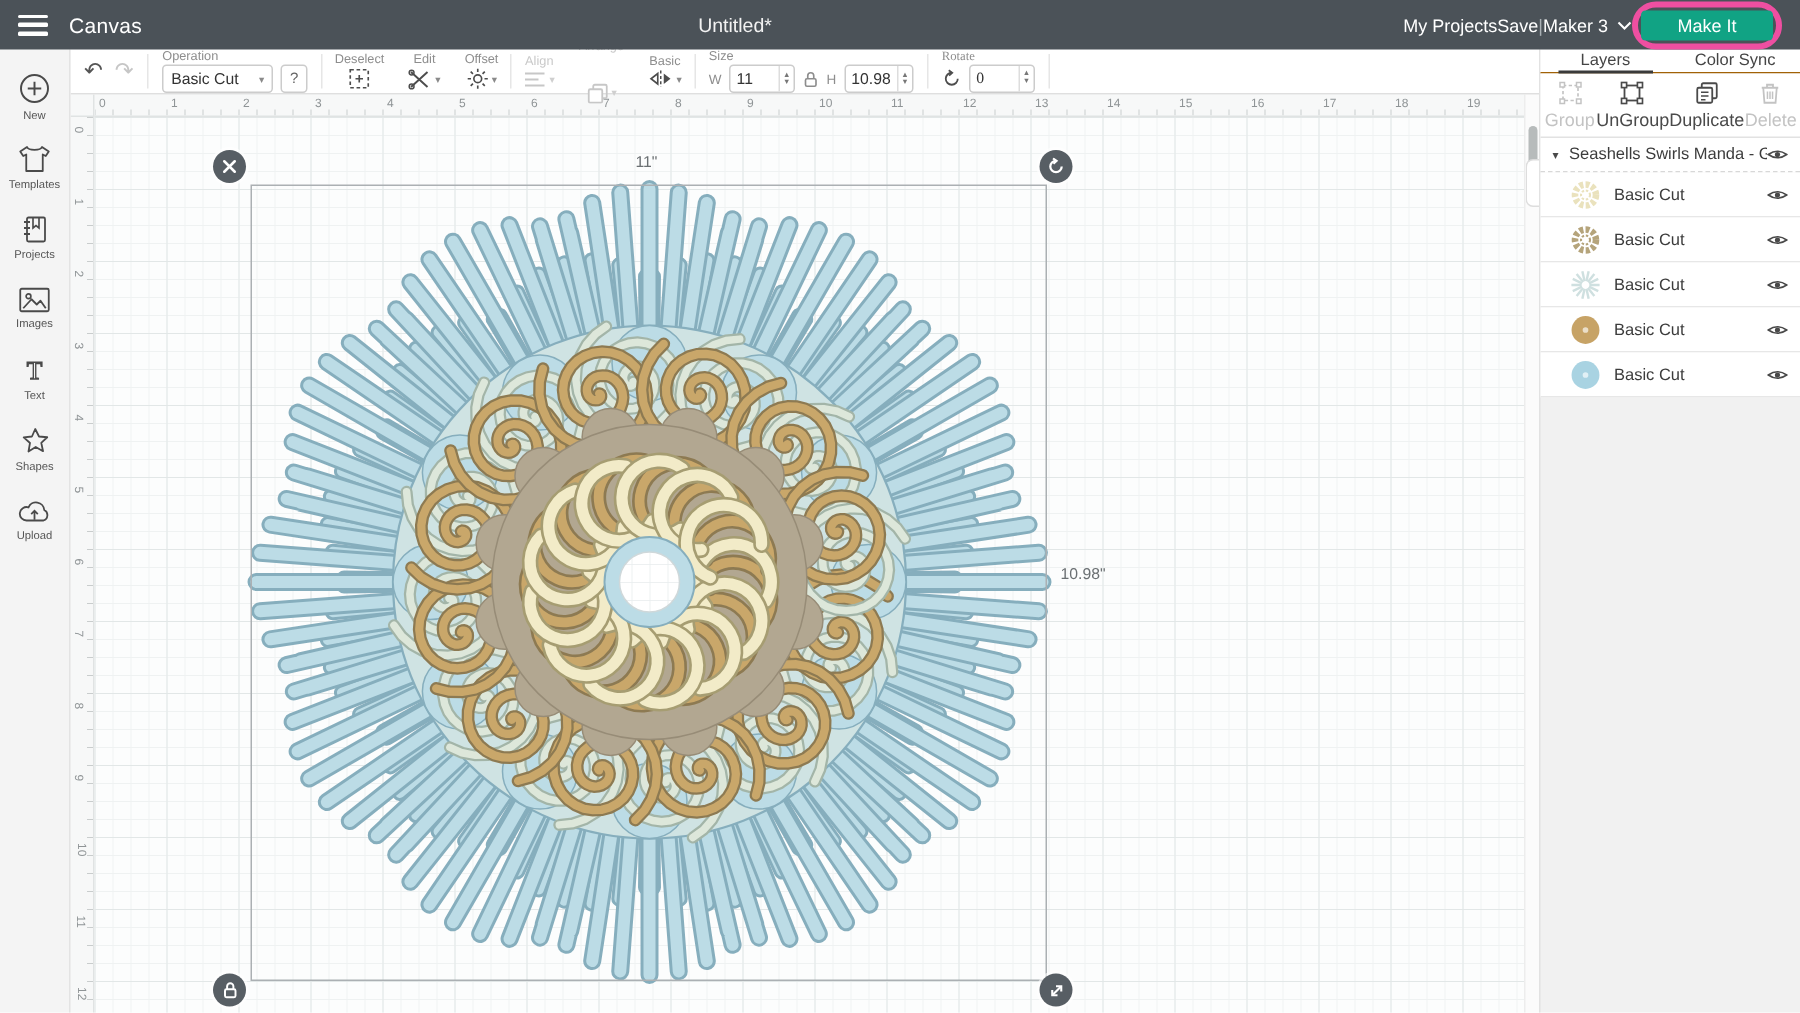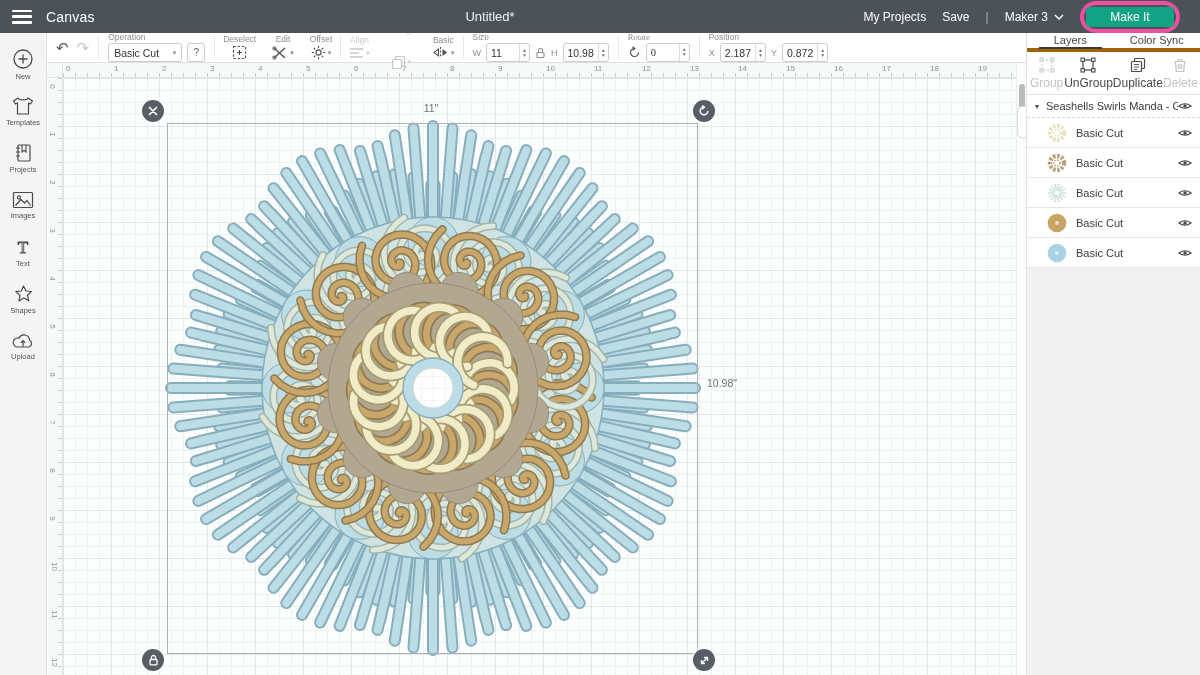--- a/index.html
+++ b/index.html
@@ -8,21 +8,21 @@
        -webkit-font-smoothing:antialiased;}
 
   
   .topbar{position:absolute;left:0;top:0;width:1200px;height:33px;background:#4b5258;
           display:flex;align-items:center;color:#fff;z-index:30;}
   .hamburger{width:20px;height:14px;margin:0 14px 0 12px;display:flex;flex-direction:column;
              justify-content:space-between;cursor:pointer;}
   .hamburger span{display:block;height:2.5px;background:#fff;border-radius:1px;}
   .app-title{font-size:14px;letter-spacing:.2px;}
   .doc-title{position:absolute;left:420px;width:140px;text-align:center;font-size:13px;color:#f2f2f2;}
-  .tb-right{position:absolute;right:20px;top:0;height:33px;display:flex;align-items:center;gap:16px;}
+  .tb-right{position:absolute;right:12px;top:0;height:33px;display:flex;align-items:center;}
   .tb-link{font-size:12px;color:#fff;cursor:pointer;white-space:nowrap;}
   .tb-divider{color:#aab1b5;font-size:12px;}
   .machine{display:flex;align-items:center;gap:6px;font-size:12px;cursor:pointer;}
   .makeit-ring{border:4px solid #ee4fa1;border-radius:16px;padding:2px;margin-top:1px;}
   .makeit{background:#11a384;color:#fff;border:none;border-radius:3px;font-size:12px;
           width:88px;height:20px;cursor:pointer;font-family:inherit;}
 
   
   .rail{position:absolute;left:0;top:33px;width:47px;height:642px;background:#f4f4f4;
         border-right:1px solid #e3e3e3;display:flex;flex-direction:column;align-items:center;
@@ -91,21 +91,21 @@
           display:flex;align-items:center;justify-content:center;cursor:pointer;
           box-shadow:0 0 0 2px rgba(255,255,255,.6);}
   #mandala{position:absolute;left:116px;top:56px;}
 
   .panel-tab-pull{position:absolute;left:1017px;top:106px;width:9px;height:30px;background:#fff;
                   border:1px solid #ddd;border-right:none;border-radius:5px 0 0 5px;z-index:8;cursor:pointer;}
 
   
   .rpanel{position:absolute;left:1026px;top:33px;width:174px;height:642px;background:#f1f1f1;
           border-left:1px solid #e2e2e2;box-sizing:border-box;z-index:25;}
-  .ptabs{display:flex;height:15px;background:#fff;border-bottom:4px solid #a16207;}
+  .ptabs{display:flex;height:15px;background:#fff;border-bottom:1px solid #a16207;}
   .ptab{flex:1;text-align:center;font-size:11px;color:#454545;cursor:pointer;padding-top:1px;position:relative;}
   .ptab.active::after{content:"";position:absolute;left:12px;right:12px;bottom:-1px;height:2px;background:#3b3b3b;}
   .pactions{display:flex;background:#fff;border-bottom:1px solid #e2e2e2;padding:5px 2px 4px;}
   .paction{flex:1;display:flex;flex-direction:column;align-items:center;gap:3px;cursor:pointer;}
   .paction .alab{font-size:12px;}
   .paction.enabled{color:#4a4a4a;} .paction.enabled .alab{color:#4a4a4a;}
   .paction.disabled{color:#c3c3c3;cursor:default;} .paction.disabled .alab{color:#c3c3c3;}
   .grouphdr{display:flex;align-items:center;background:#fff;height:22px;padding:0 8px 0 8px;
             border-bottom:1px dashed #d8d8d8;cursor:pointer;}
   .grouphdr .caret-d{font-size:8px;color:#4a4a4a;margin-right:7px;}
@@ -311,41 +311,20 @@
       <div class="num-box">
         <span class="val">0</span>
         <span class="spin">
             <span>▲</span>
             <span>▼</span>
           </span>
       </div>
     </div>
   </div>
   <div class="tsep"></div>
-  <div class="tcol" style="align-items:flex-start;padding:0 9px;">
-    <span class="tlabel">Position</span>
-    <div class="ctrl-row">
-      <span class="axis-lab">X</span>
-      <div class="num-box">
-        <span class="val">2.187</span>
-        <span class="spin">
-            <span>▲</span>
-            <span>▼</span>
-          </span>
-      </div>
-      <span class="axis-lab">Y</span>
-      <div class="num-box">
-        <span class="val">0.872</span>
-        <span class="spin">
-            <span>▲</span>
-            <span>▼</span>
-          </span>
-      </div>
-    </div>
-  </div>
 </div>
 
 <div class="corner"></div>
 <div class="ruler-top">
   <div>
       <span class="rnum" style="left: 3px;">0</span>
       <span class="rnum" style="left: 51px;">1</span>
       <span class="rnum" style="left: 99px;">2</span>
       <span class="rnum" style="left: 147px;">3</span>
       <span class="rnum" style="left: 195px;">4</span>

